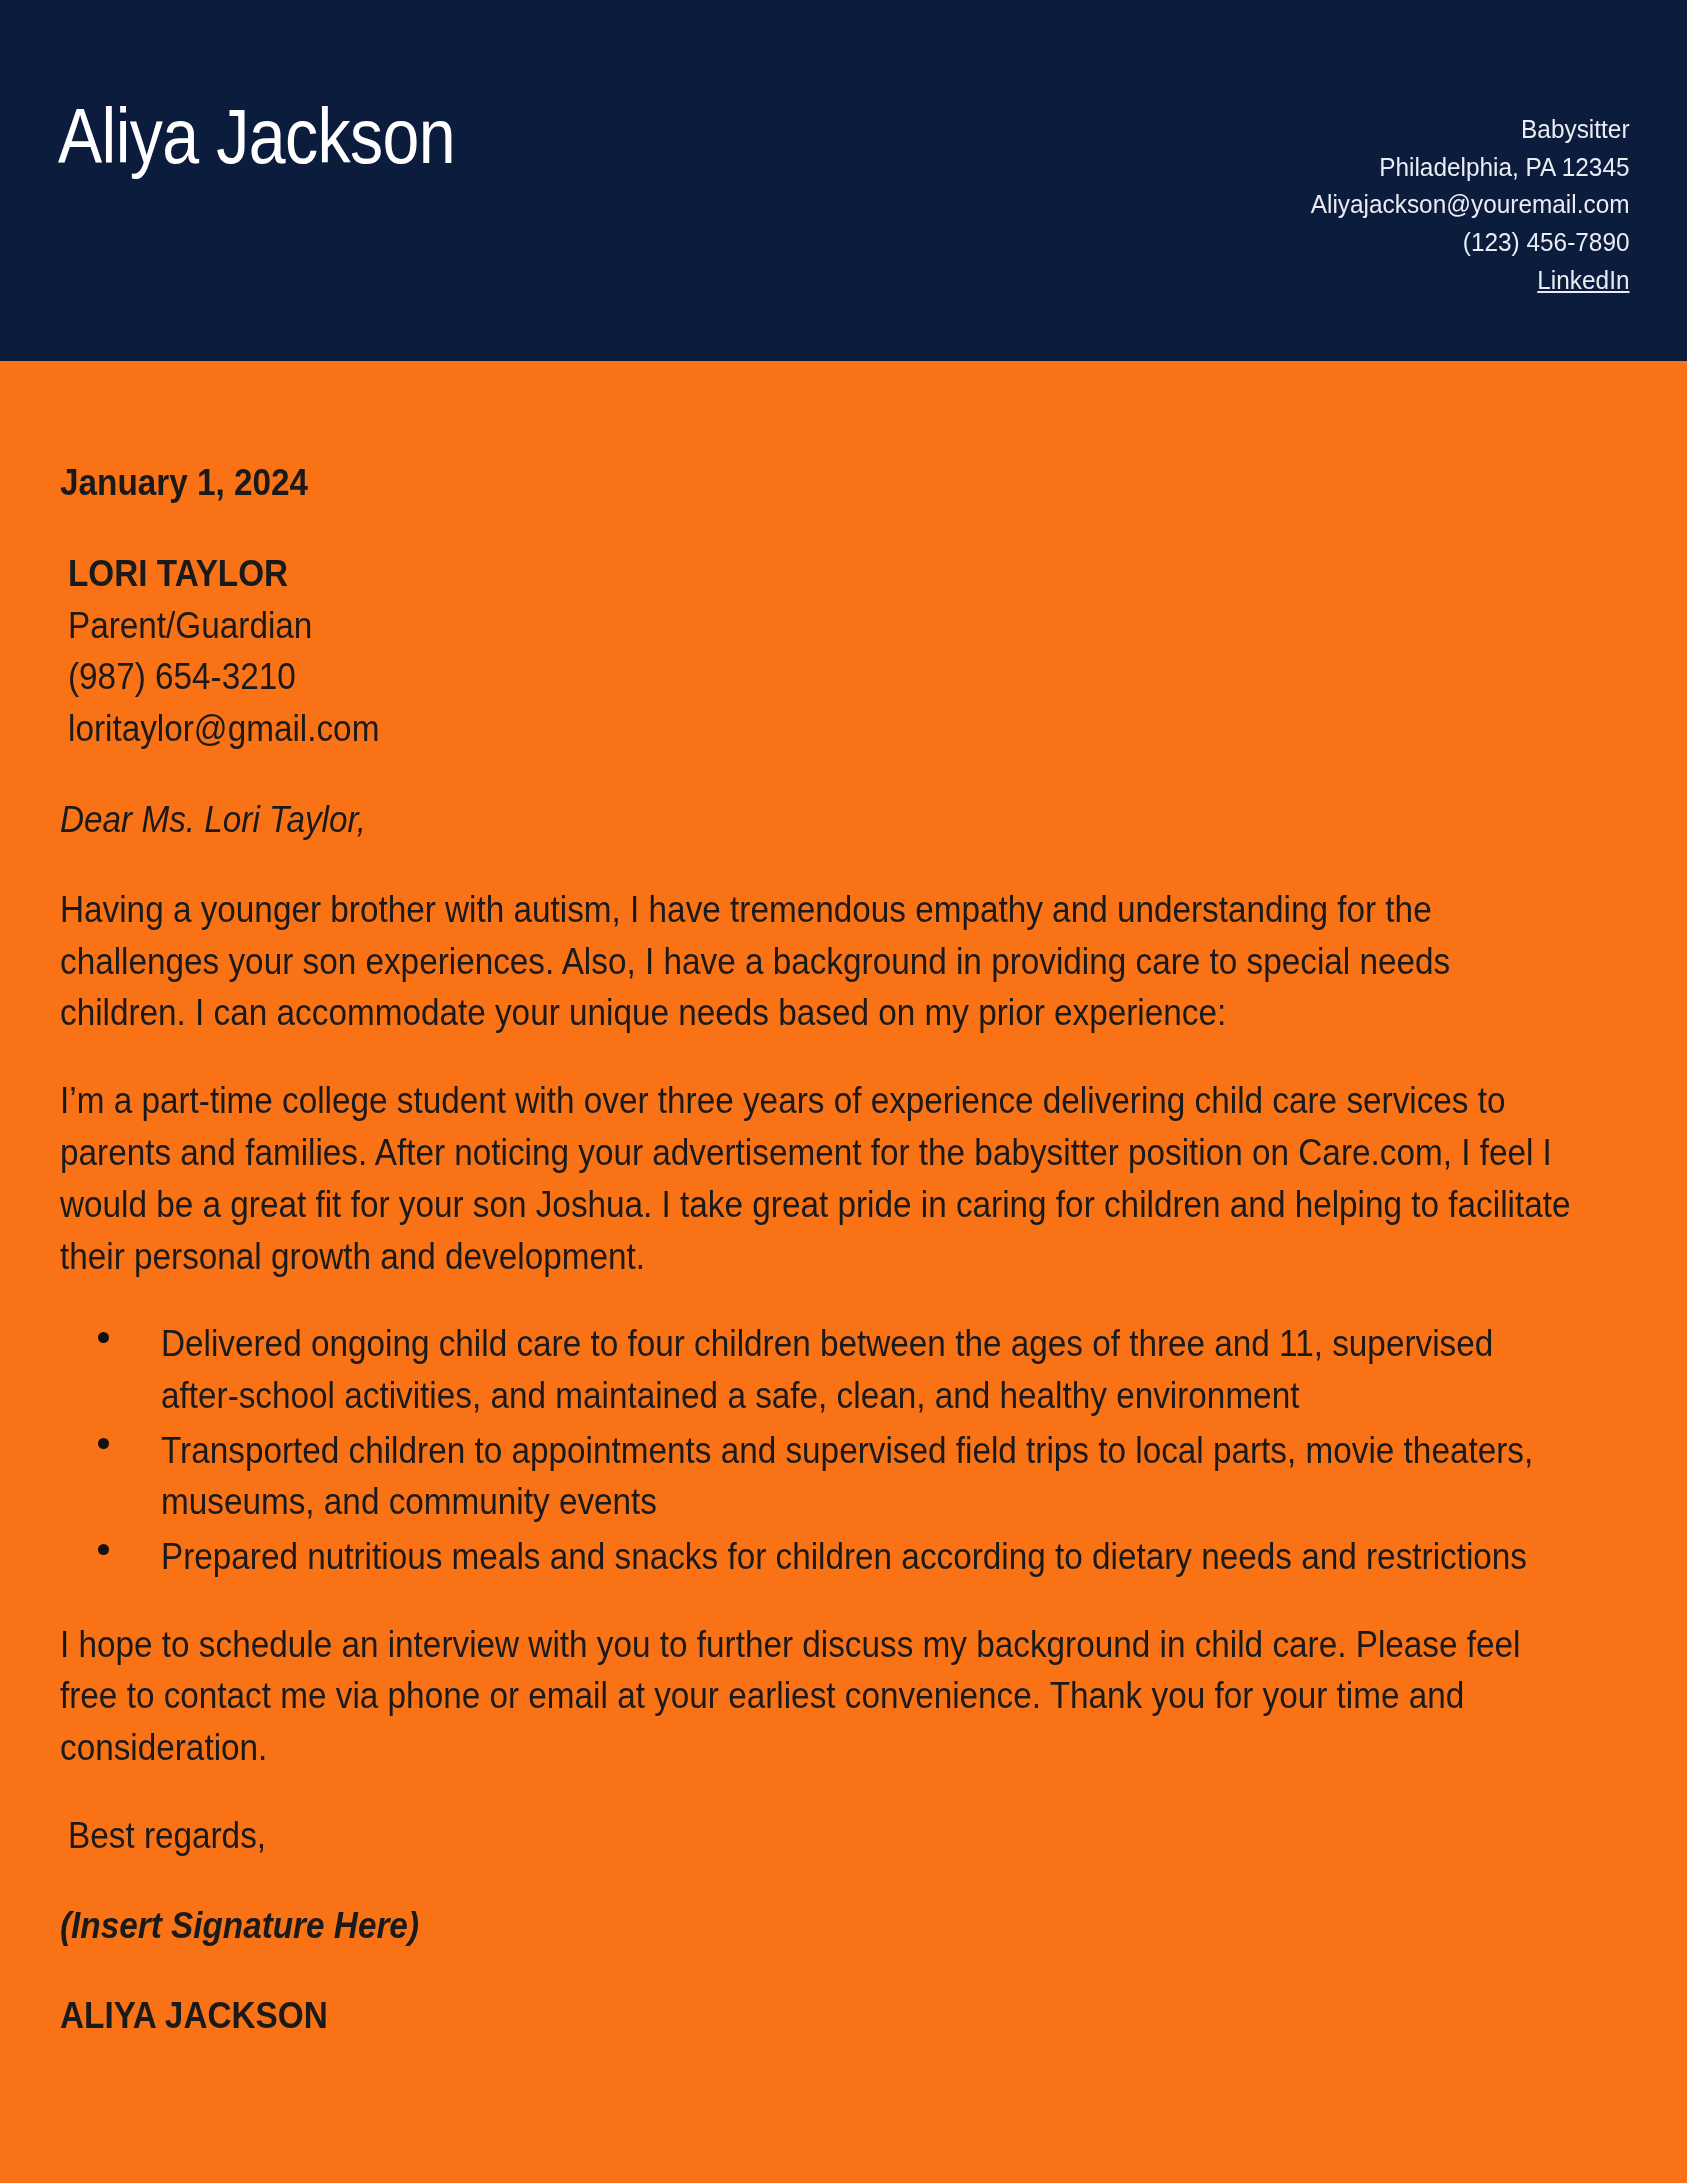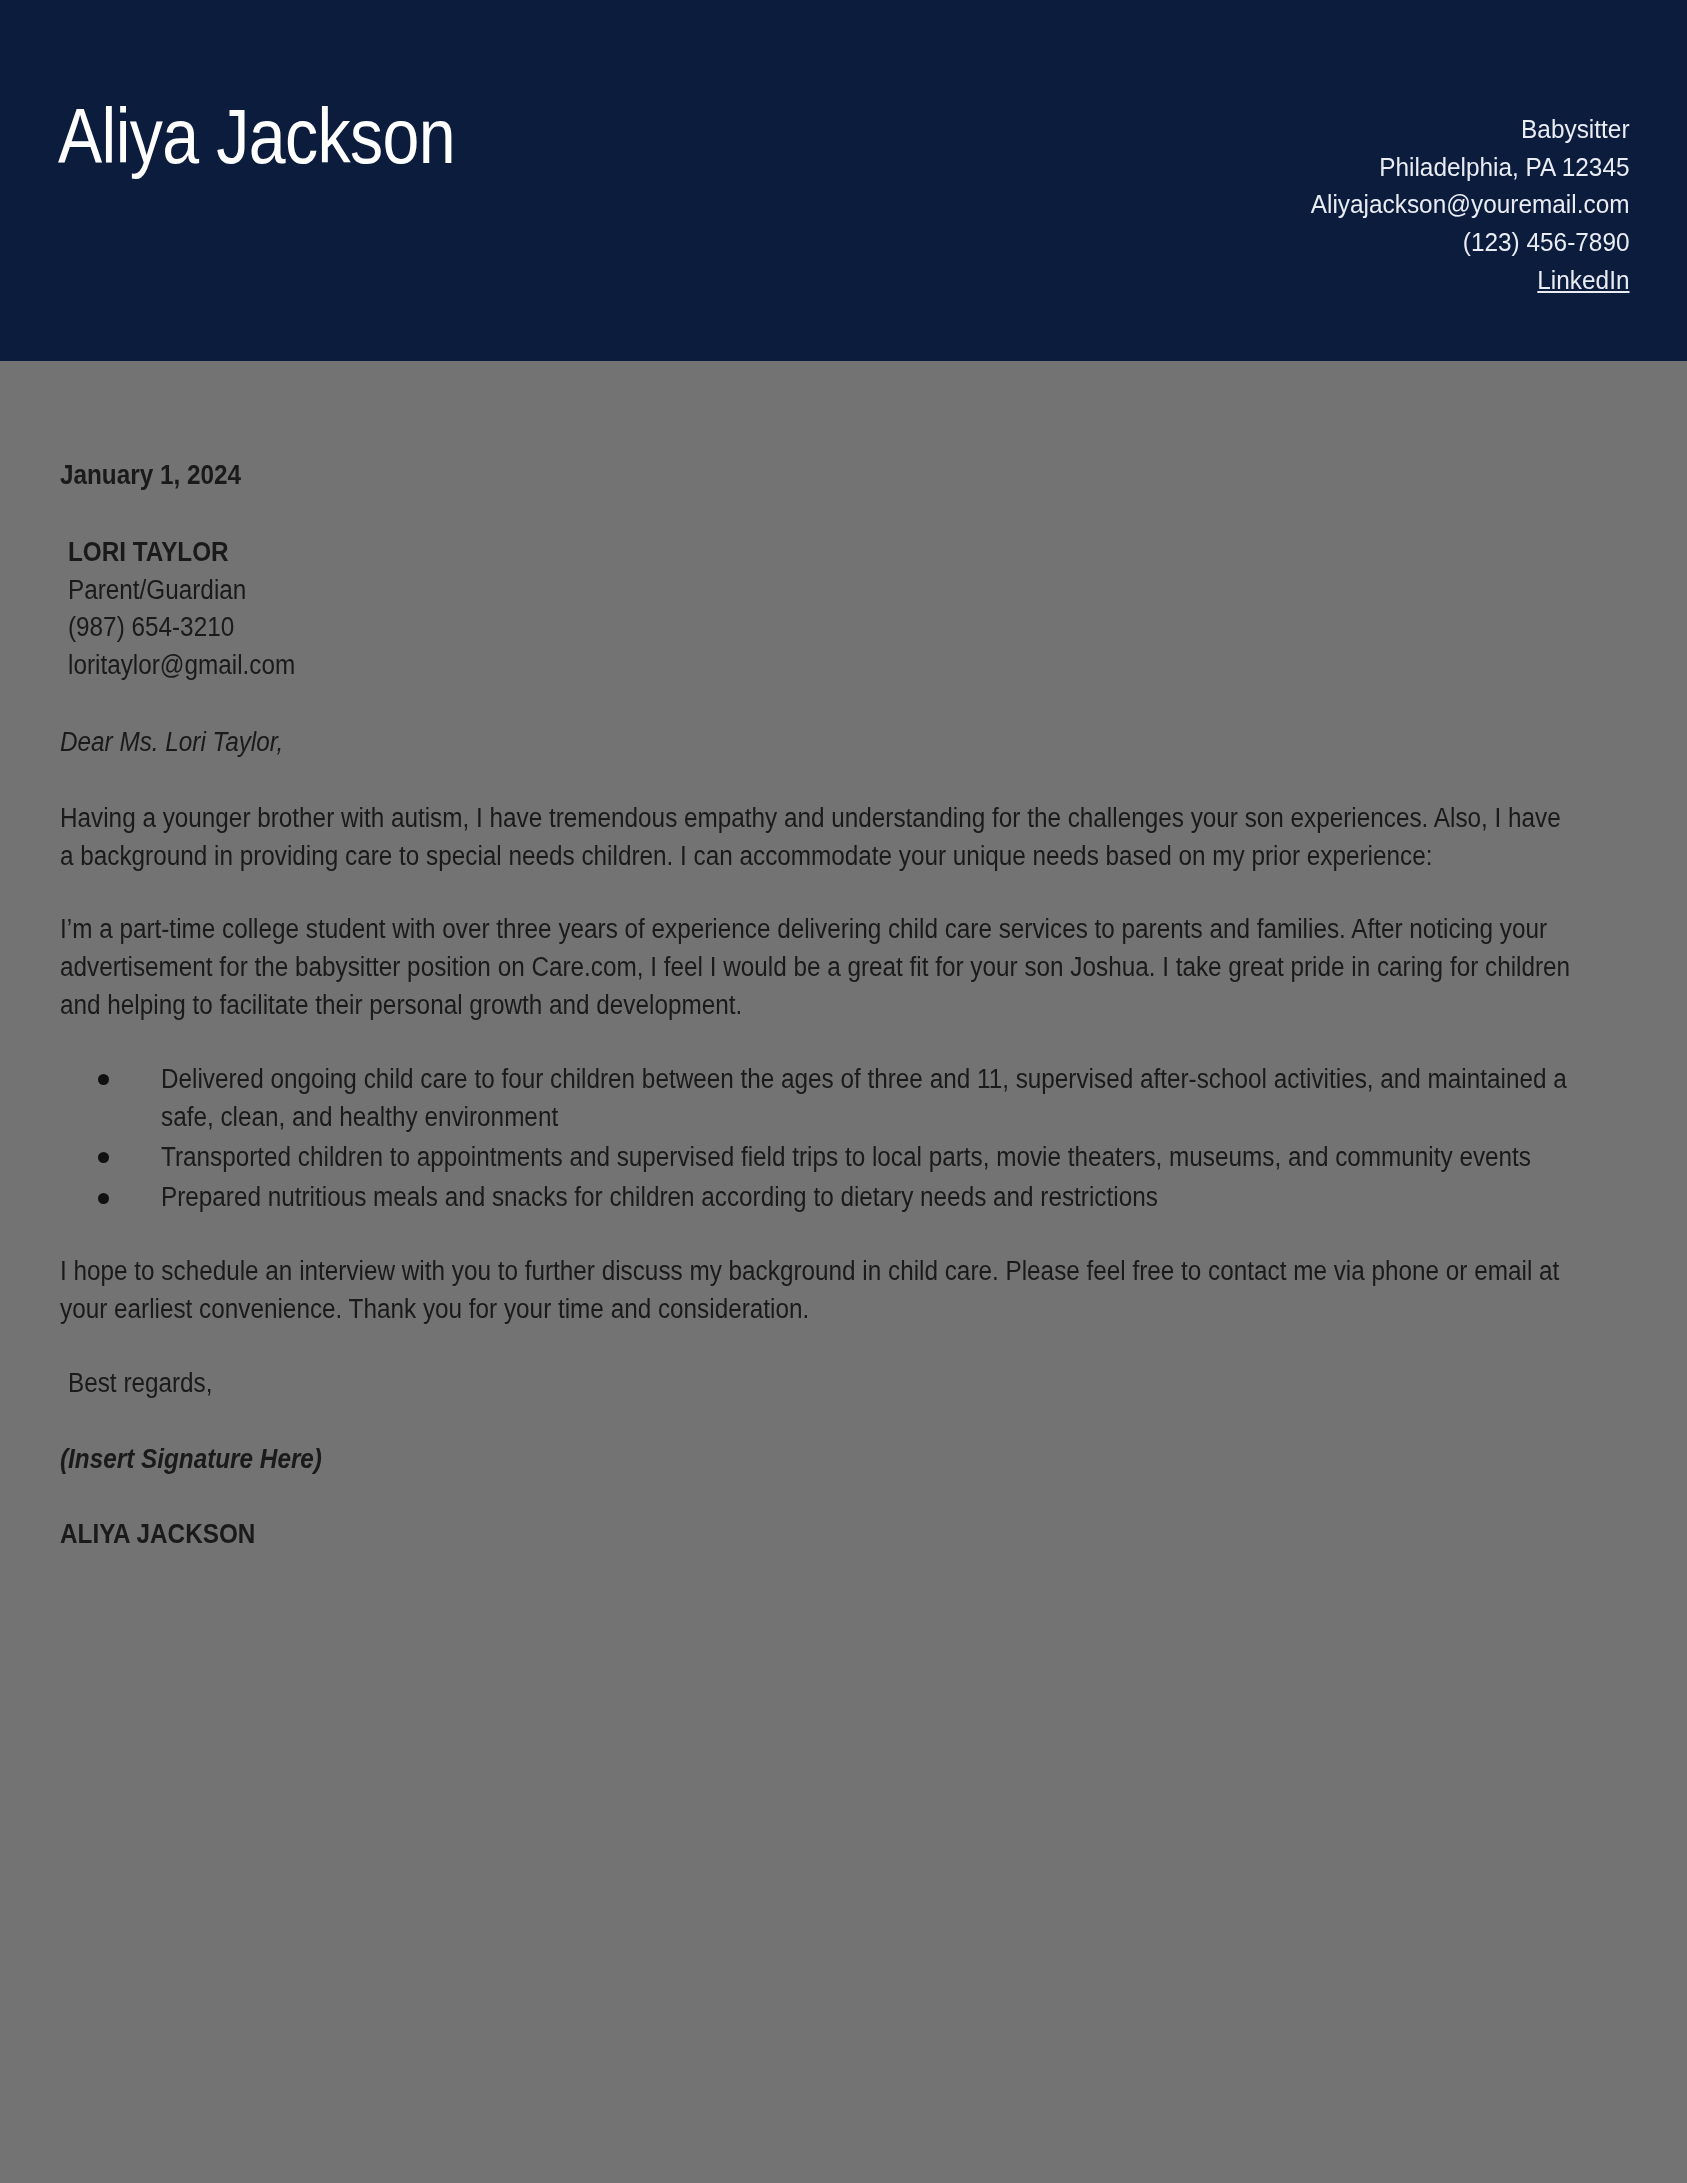--- a/index.html
+++ b/index.html
@@ -7,21 +7,21 @@
     padding: 0;
     background: #ffffff;
   }
   body {
     font-family: "Liberation Sans", sans-serif;
   }
   .page {
     position: relative;
     width: 1687px;
     height: 2183px;
-    background: #737373;
+    background: #f97316;
     overflow: hidden;
   }
 
   
   .header {
     position: relative;
     width: 100%;
     height: 361px;
     background: #0c1c3d;
     box-sizing: border-box;
@@ -63,21 +63,21 @@
     cursor: pointer;
   }
 
   
   .body-wrap {
     position: absolute;
     left: 60px;
     top: 457px;
     width: 1515px;
     color: #1a1a1a;
-    font-size: 27px;
+    font-size: 37px;
     line-height: 1.40;
   }
   .squeeze {
     display: block;
     transform: scaleX(0.90);
     transform-origin: left top;
     width: 111.1%;
   }
 
   .date {

